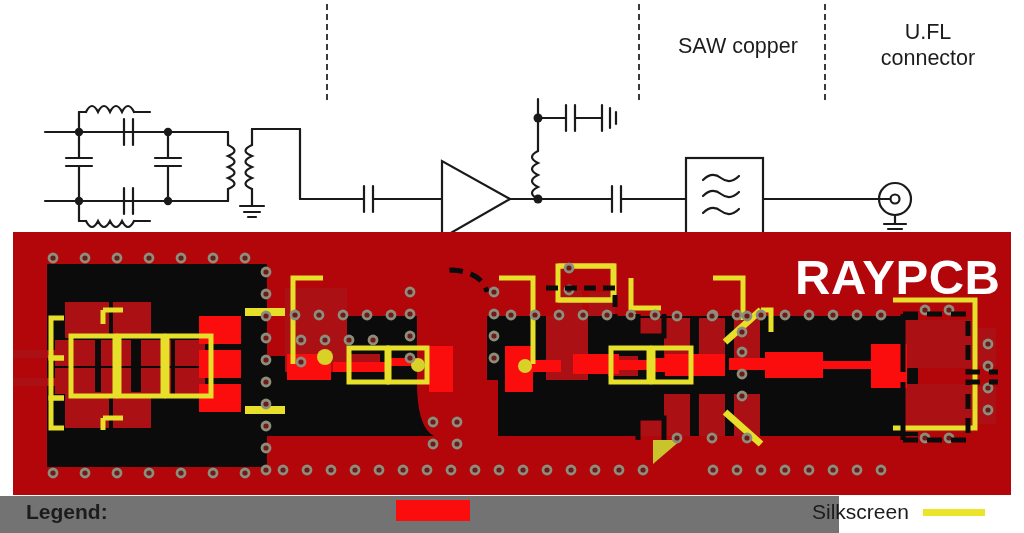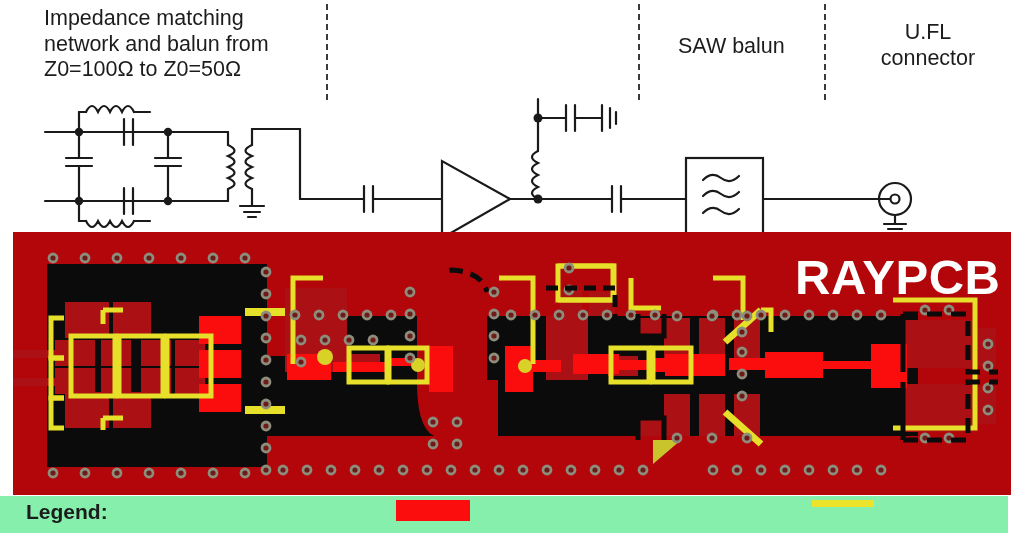--- a/index.html
+++ b/index.html
@@ -64,23 +64,23 @@
     height: 263px;
     background: #5eead4;
     overflow: hidden;
   }
 
   
   .legend {
     position: absolute;
     left: 0;
     top: 496px;
-    width: 1008px;
+    width: 839px;
     height: 37px;
-    background: #86efac;
+    background: #737373;
   }
   .legend-row {
     position: absolute;
     left: 0; top: 0;
     width: 1024px; height: 37px;
   }
   .leg-item {
     position: absolute;
     top: 4px;
     display: flex;
@@ -108,24 +108,21 @@
   .leg-1 { left: 150px; }
   .leg-2 { left: 396px; }
   .leg-3 { left: 812px; }
 </style>
 </head>
 <body>
 
 <div id="root">
 
   <div class="annot-band">
-    <div class="annot a0">Impedance matching
-network and balun from
-Z0=100Ω to Z0=50Ω</div>
-    <div class="annot a2">SAW balun</div>
+    <div class="annot a2">SAW copper</div>
     <div class="annot a3">U.FL
 connector</div>
 
     <div class="divider" style="left:326px"></div>
     <div class="divider" style="left:638px"></div>
     <div class="divider" style="left:824px"></div>
   </div>
 
   <div class="schematic">
     <svg width="1024" height="136" viewBox="0 0 1024 136" xmlns="http://www.w3.org/2000/svg">
@@ -518,18 +515,19 @@
       <div class="leg-item leg-0">
         <span class="leg-label bold">Legend:</span>
       </div>
 
 
       <div class="leg-item leg-2">
         <span class="swatch-block" style="background:#fc0d0d"></span>
       </div>
 
       <div class="leg-item leg-3">
+        <span class="leg-label">Silkscreen</span>
         <span class="swatch-line" style="background:#ece42a"></span>
       </div>
     </div>
   </div>
 
 </div>
 
 </body></html>

